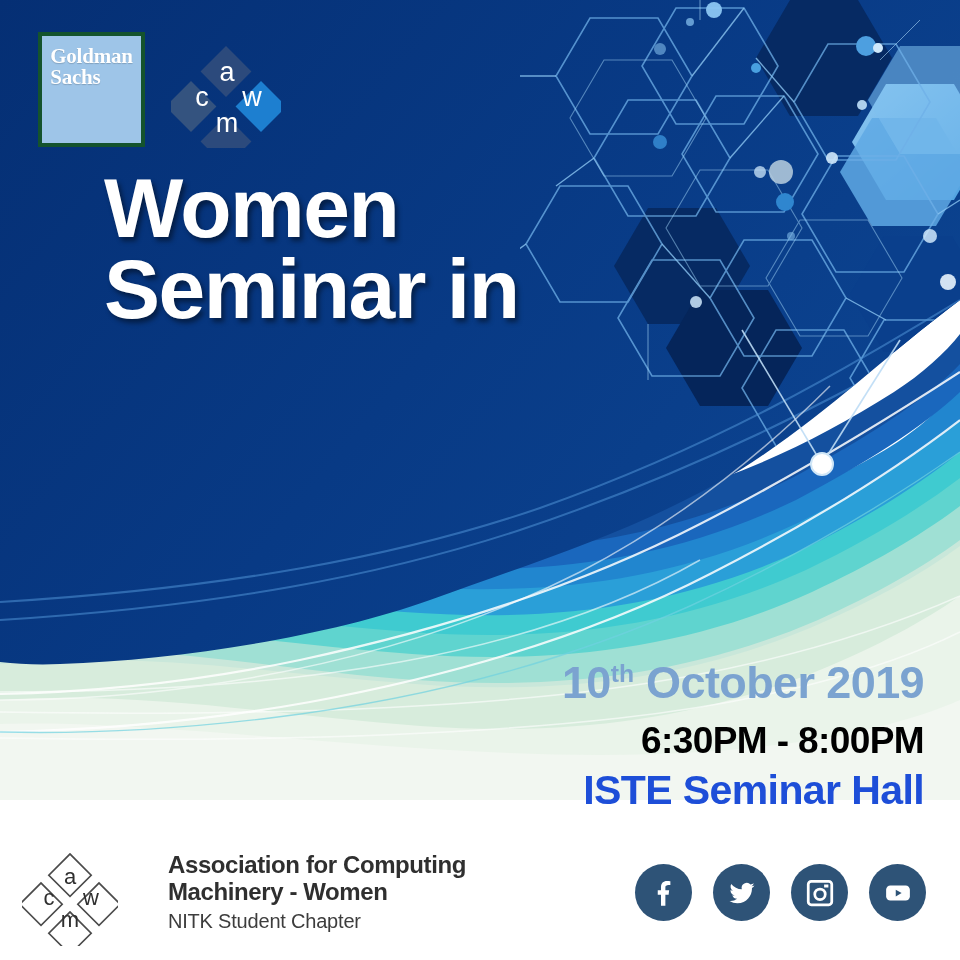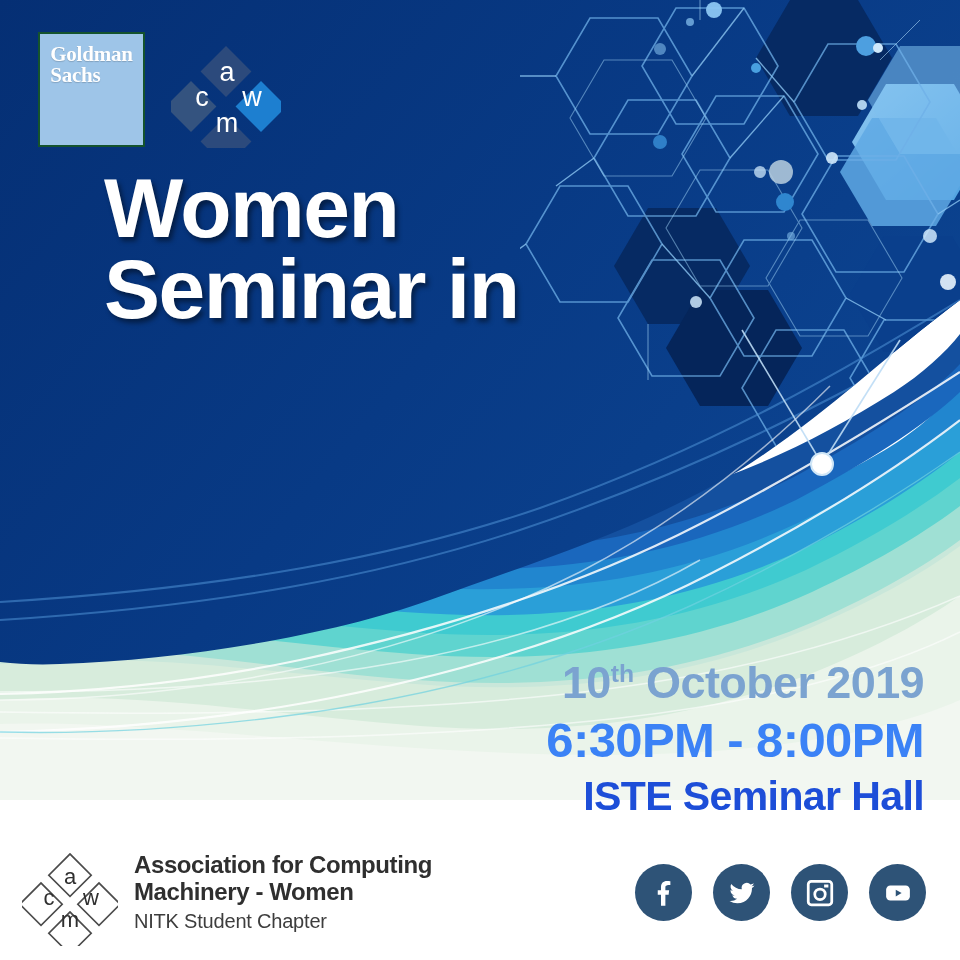--- a/index.html
+++ b/index.html
@@ -10,21 +10,21 @@
   }
 
   
   .bg-svg{position:absolute;inset:0;width:960px;height:960px;display:block;}
 
   
   .logo-row{position:absolute;left:38px;top:32px;height:120px;display:flex;align-items:flex-start;gap:26px;z-index:20;}
 
   .gs-box{
     width:107px;height:115px;background:#9ec5e8;
-    border:2px solid #14532d;
+    border:4px solid #14532d;
     display:flex;align-items:flex-start;justify-content:center;padding-top:10px;
   }
   .gs-text{
     font-family:"Liberation Serif",serif;font-weight:700;color:#ffffff;
     font-size:21px;line-height:1.02;letter-spacing:-0.2px;text-align:left;
     text-shadow:0 1px 1px rgba(0,0,0,.18);
   }
 
   .acmw-top{position:relative;width:110px;height:112px;margin-top:4px;}
   .acmw-top svg{display:block;}
@@ -39,28 +39,28 @@
   }
   .headline div{margin:0;padding:0;}
 
   
   .details{
     position:absolute;right:36px;top:660px;z-index:20;
     text-align:right;font-weight:700;line-height:1.02;letter-spacing:-0.6px;
   }
   .d-date{font-size:45px;color:#7ba3d0;}
   .d-date sup{font-size:0.55em;vertical-align:super;letter-spacing:0;}
-  .d-time{font-size:49px;color:#3b82f6;margin-top:10px;}
+  .d-time{font-size:37px;color:#000000;margin-top:16px;}
   .d-venue{font-size:41px;color:#1d4ed8;margin-top:10px;}
 
   
   .footer-left{position:absolute;left:22px;top:846px;z-index:20;display:flex;align-items:flex-start;gap:16px;}
   .acmw-foot{width:96px;height:100px;flex:0 0 auto;}
   .acmw-foot svg{display:block;}
-  .foot-text{padding-top:6px;}
+  .foot-text{padding-top:6px;margin-left:34px;}
   .foot-title{
     font-size:24px;font-weight:700;color:#2f2f2f;line-height:1.12;letter-spacing:-0.4px;
   }
   .foot-sub{
     font-size:20px;font-weight:400;color:#3d3d3d;line-height:1.2;margin-top:3px;letter-spacing:-0.2px;
   }
 
   
   .social{position:absolute;right:34px;top:864px;z-index:20;display:flex;gap:21px;}
   .soc{

